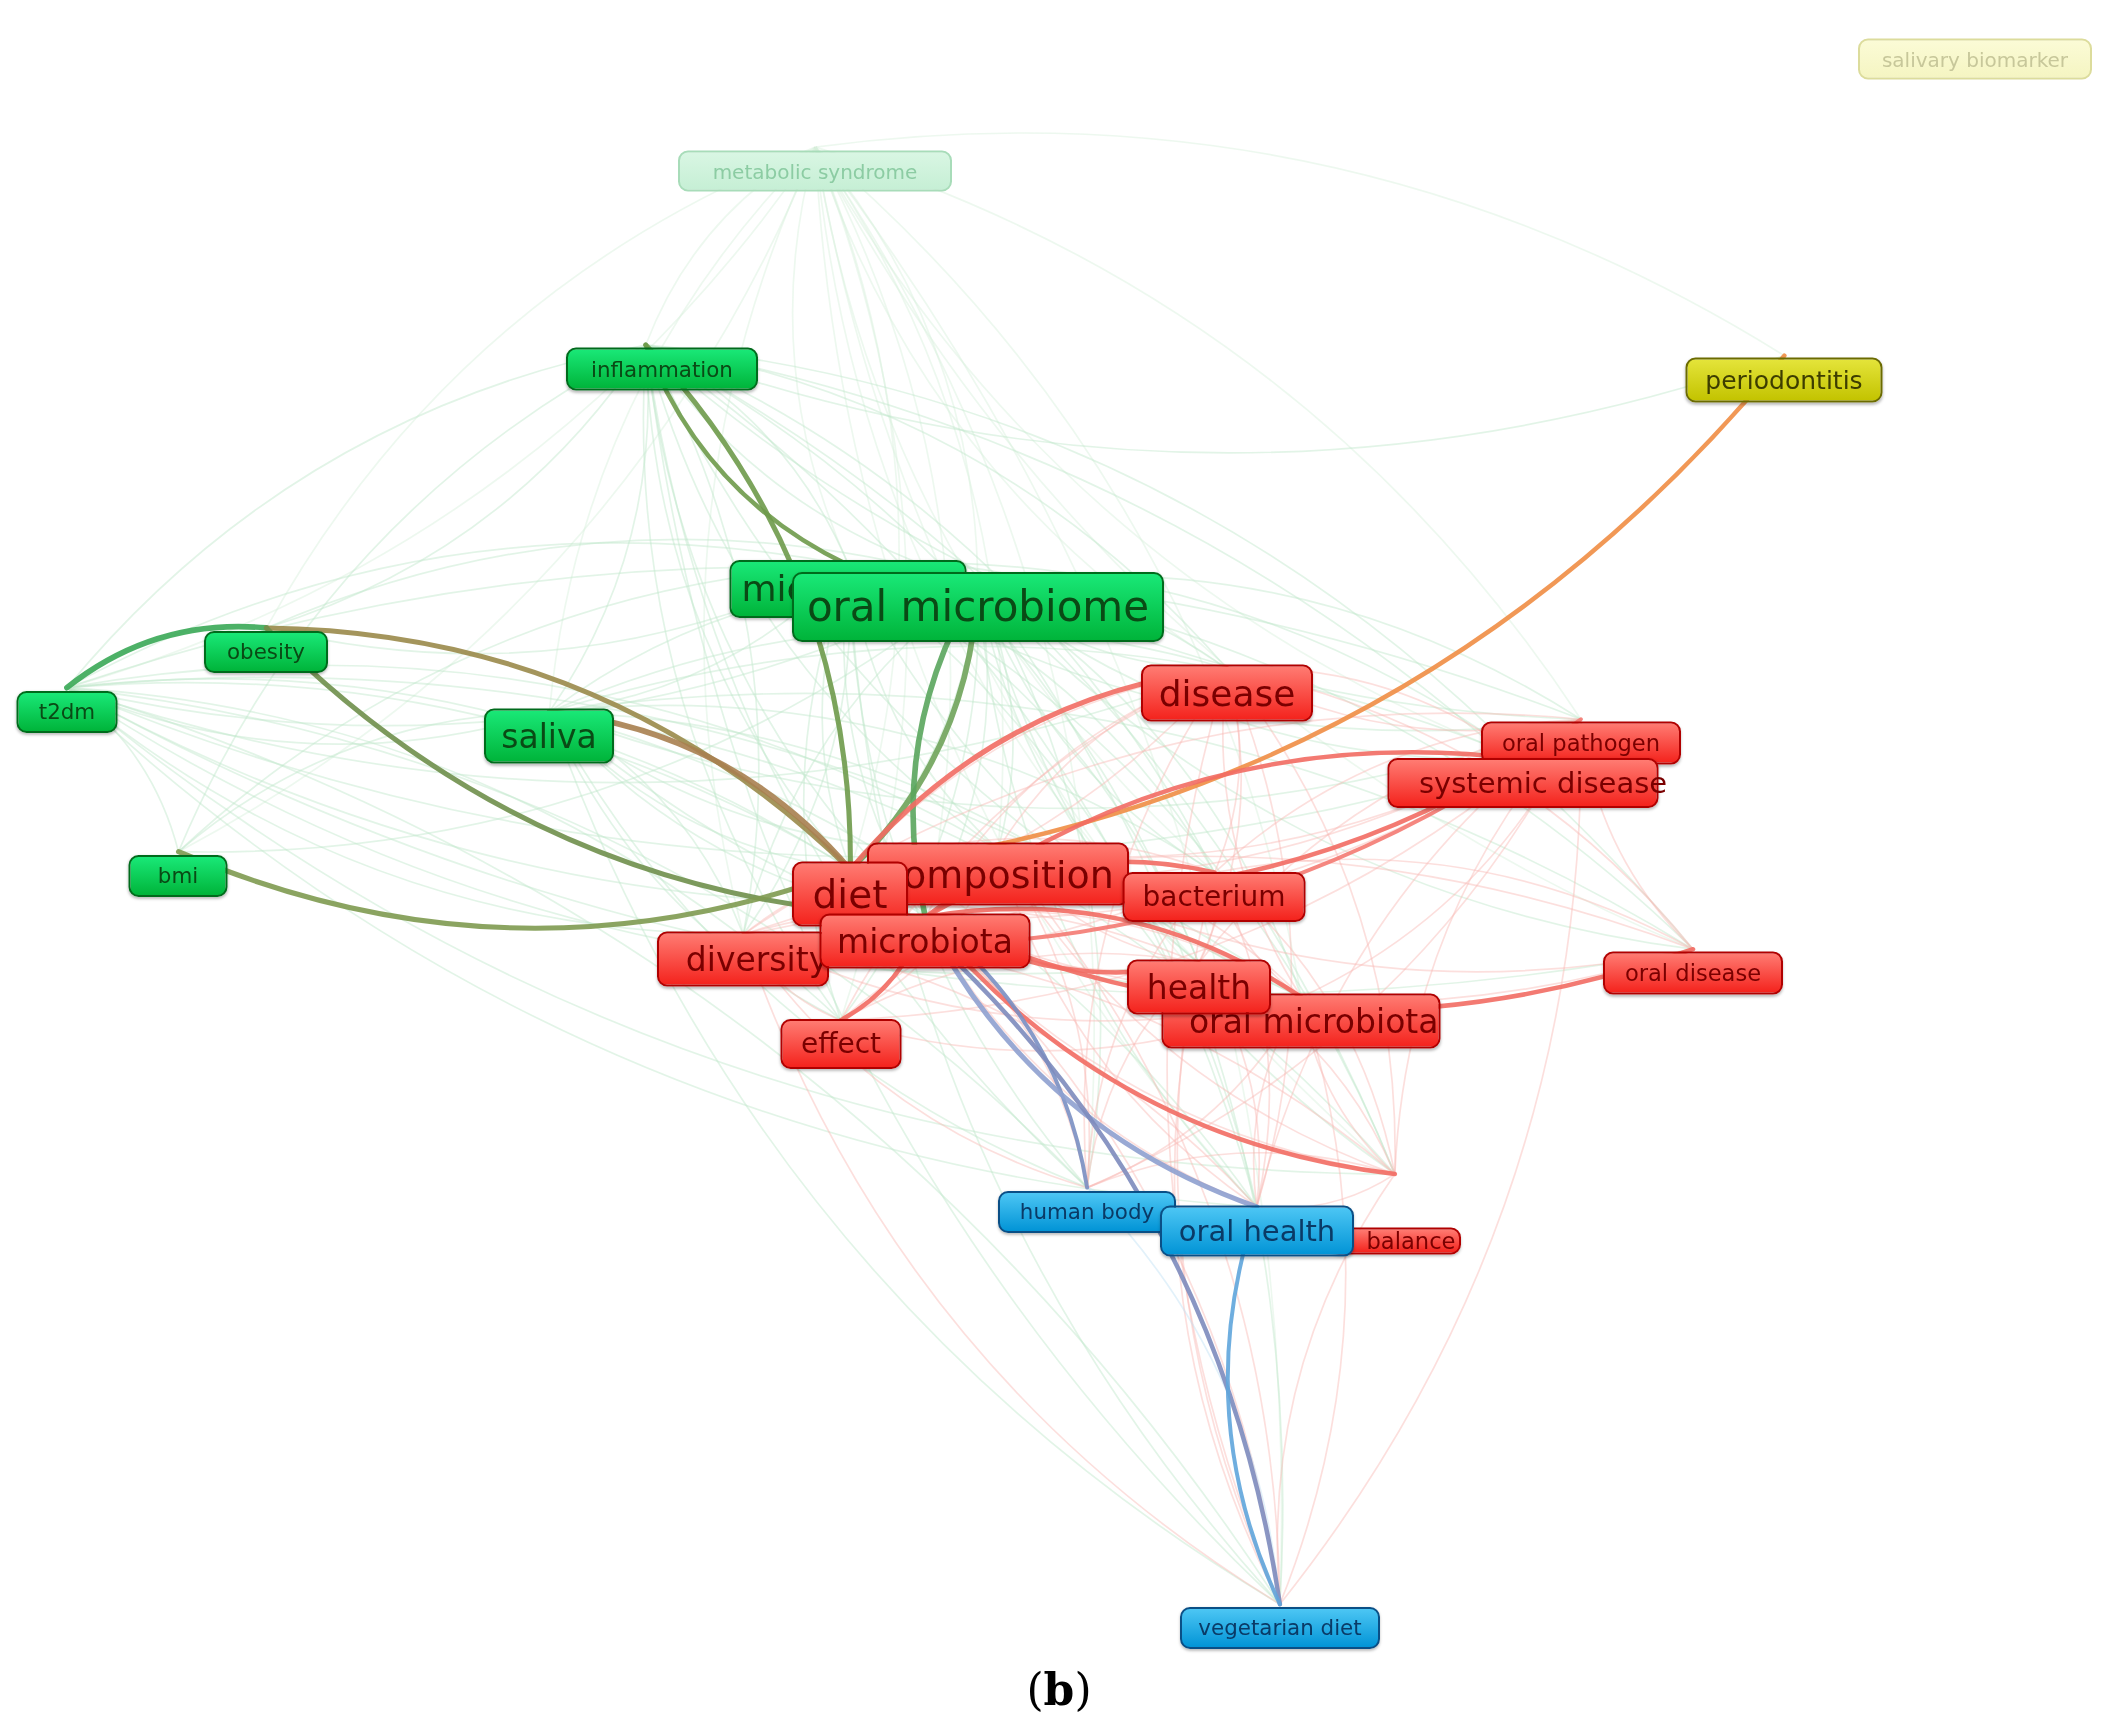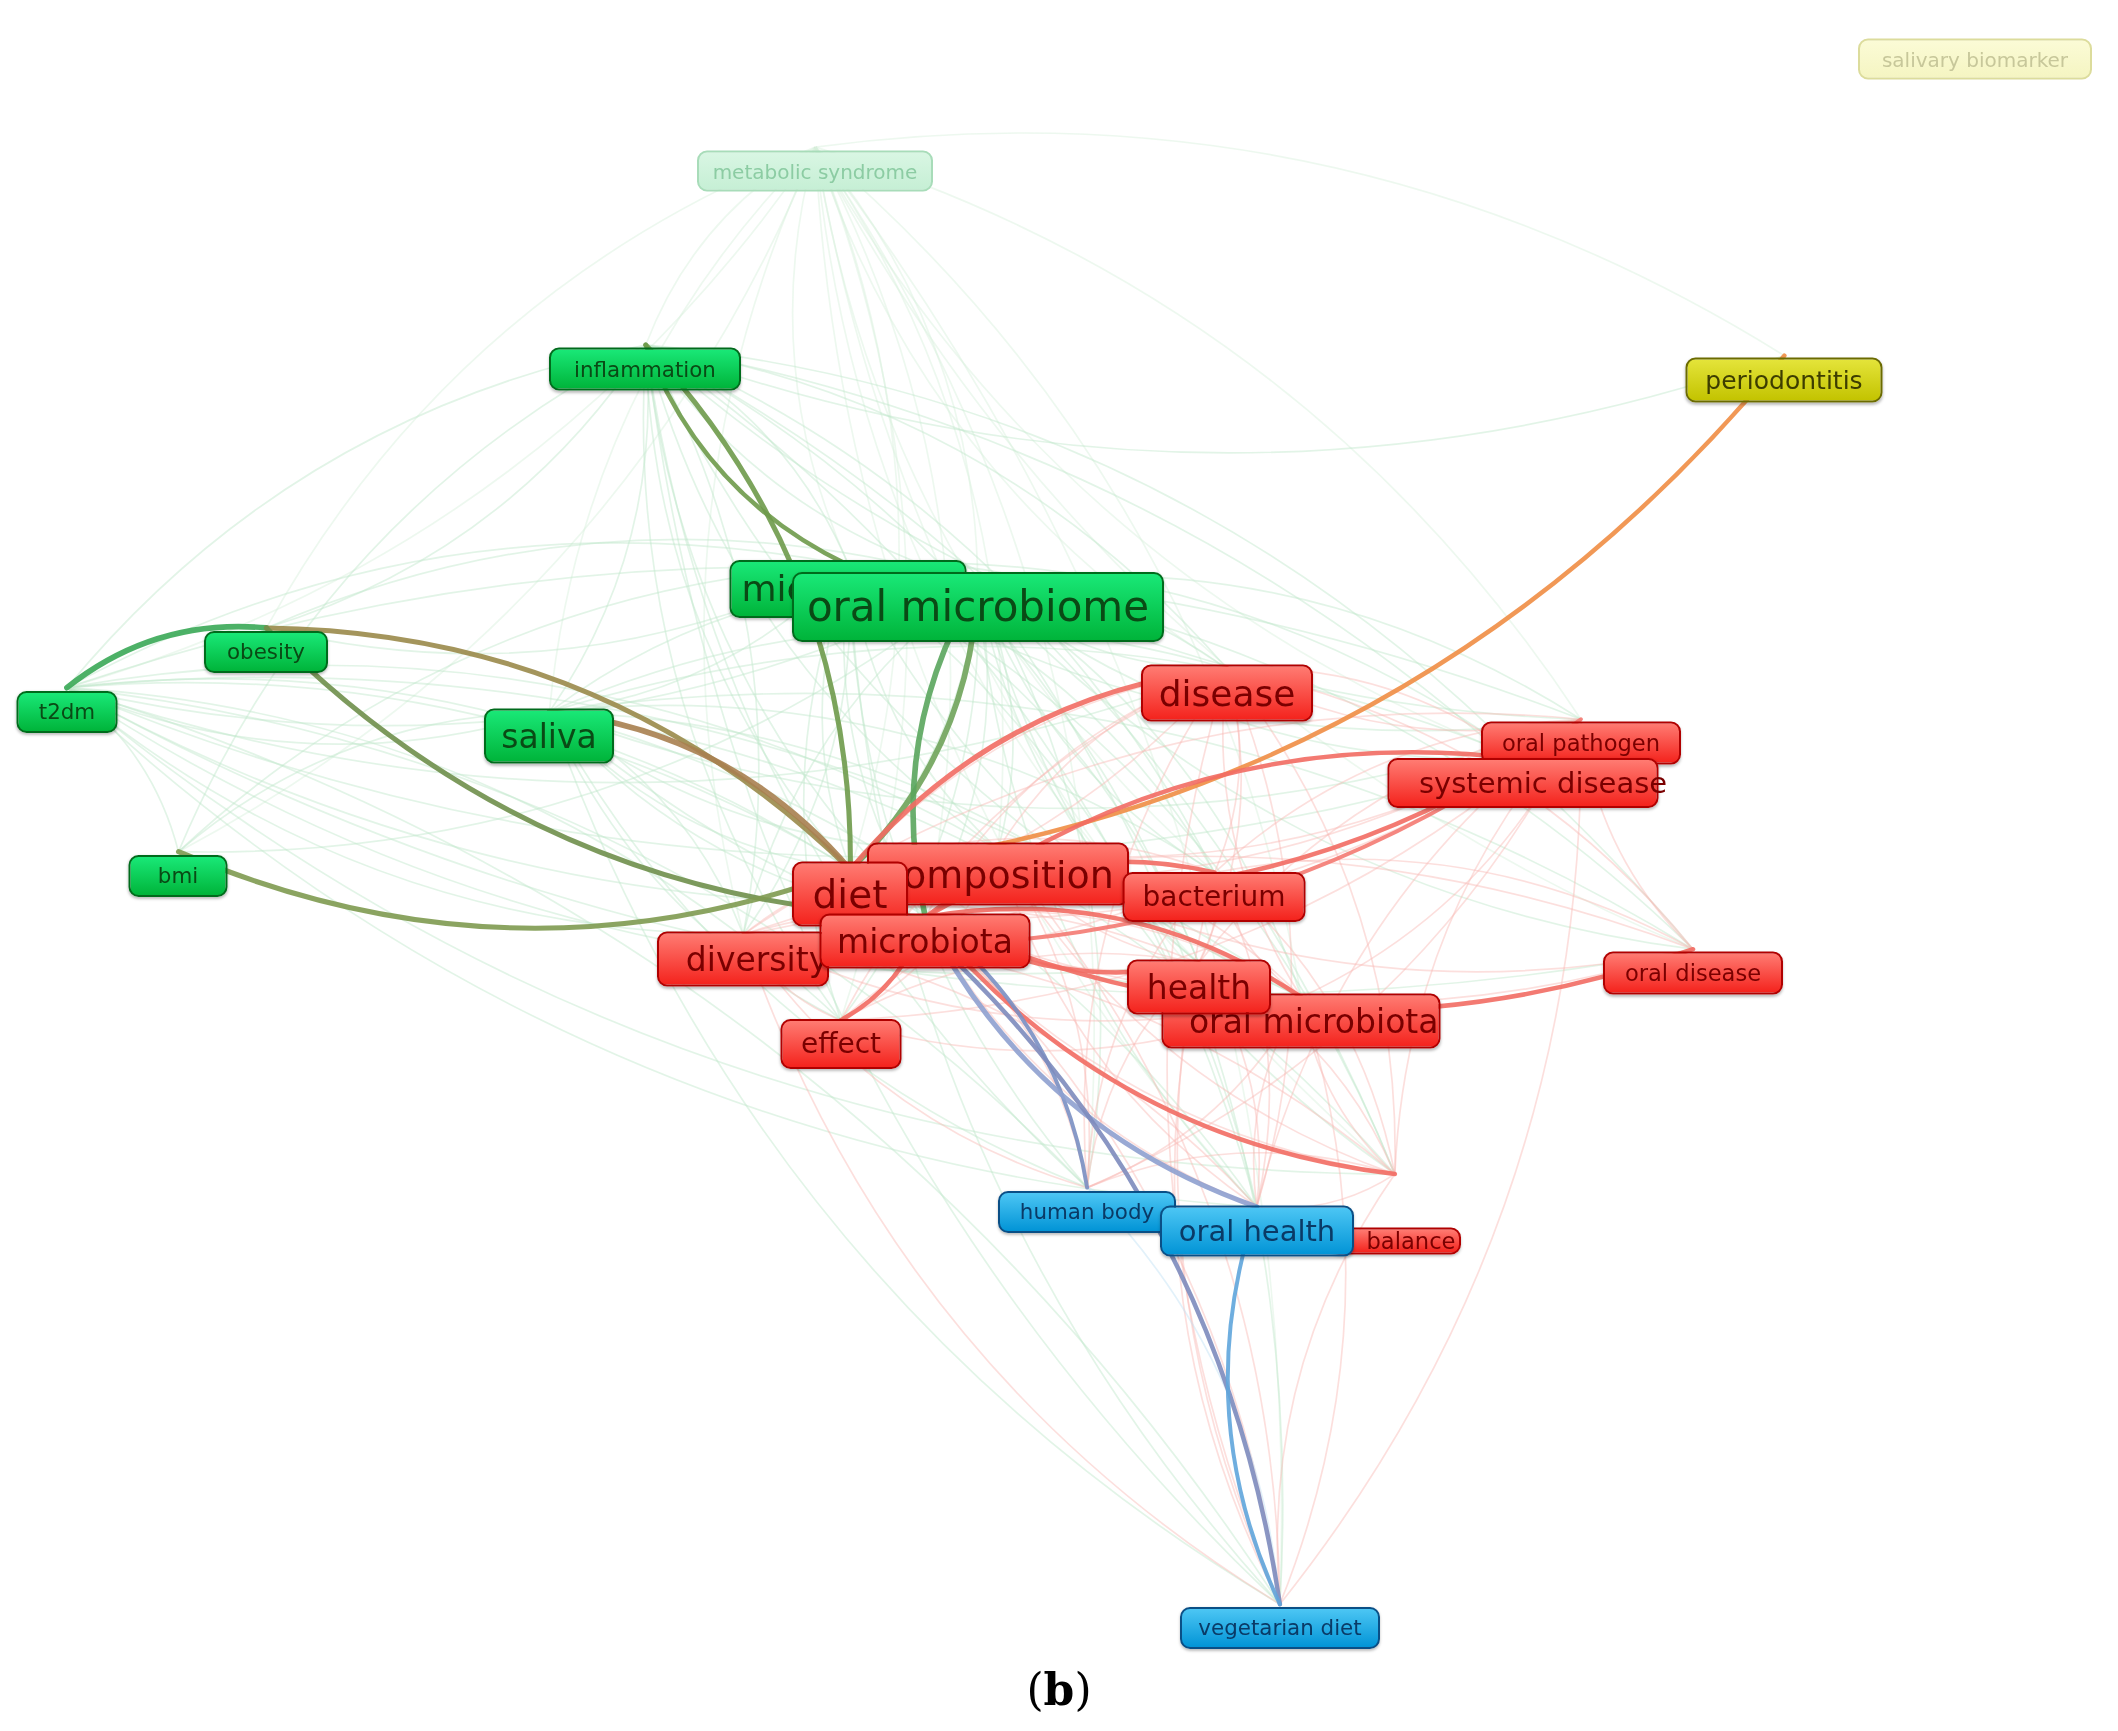--- a/index.html
+++ b/index.html
@@ -249,24 +249,24 @@
       <path d="M1928,2107 Q1880.5,1809.6 1641,1627" fill="none" stroke="#7a8fc2" stroke-width="7" stroke-opacity="0.9" stroke-linecap="round"></path>
       <path d="M2229,2141 Q1832.2,2001.6 1641,1627" fill="none" stroke="#8ea0cf" stroke-width="9" stroke-opacity="0.9" stroke-linecap="round"></path>
       <path d="M2270,2846 Q2149.6,2042.1 1508,1543" fill="none" stroke="#7d8bbd" stroke-width="8" stroke-opacity="0.9" stroke-linecap="round"></path>
       <path d="M2270,2846 Q2108.5,2501.7 2229,2141" fill="none" stroke="#5fa5dc" stroke-width="7" stroke-opacity="0.9" stroke-linecap="round"></path>
       <path d="M1145,612 Q1246.8,879.5 1505,1003" fill="none" stroke="#6e9a4a" stroke-width="8" stroke-opacity="0.9" stroke-linecap="round"></path>
     </svg>
   <div id="nodes">
       <div class="node" style="left: 1975px; top: 35px; width: 234px; height: 41px; font-size: 20px; background: linear-gradient(rgb(251, 251, 214), rgb(245, 245, 194)); border-color: rgb(220, 220, 156); color: rgb(199, 199, 154); box-shadow: none;">
         <span>salivary biomarker</span>
       </div>
-      <div class="node" style="left: 815px; top: 147px; width: 236px; height: 41px; font-size: 20px; background: linear-gradient(rgb(217, 246, 227), rgb(198, 239, 213)); border-color: rgb(168, 220, 185); color: rgb(140, 204, 163); box-shadow: none;">
+      <div class="node" style="left: 815px; top: 147px; width: 274px; height: 41px; font-size: 20px; background: linear-gradient(rgb(217, 246, 227), rgb(198, 239, 213)); border-color: rgb(168, 220, 185); color: rgb(140, 204, 163); box-shadow: none;">
         <span>metabolic syndrome</span>
       </div>
-      <div class="node" style="left: 645px; top: 345px; width: 192px; height: 43px; font-size: 21.4px; background: linear-gradient(rgb(25, 232, 119), rgb(0, 180, 58)); border-color: rgb(0, 107, 28); color: rgb(10, 74, 21);">
+      <div class="node" style="left: 662px; top: 345px; width: 192px; height: 43px; font-size: 21.4px; background: linear-gradient(rgb(25, 232, 119), rgb(0, 180, 58)); border-color: rgb(0, 107, 28); color: rgb(10, 74, 21);">
         <span>inflammation</span>
       </div>
       <div class="node" style="left: 1784px; top: 356px; width: 197px; height: 45px; font-size: 25px; background: linear-gradient(rgb(228, 228, 58), rgb(195, 195, 0)); border-color: rgb(107, 107, 0); color: rgb(61, 61, 0);">
         <span>periodontitis</span>
       </div>
       <div class="node" style="left: 848px; top: 565px; width: 237px; height: 58px; font-size: 36px; background: linear-gradient(rgb(25, 232, 119), rgb(0, 180, 58)); border-color: rgb(0, 107, 28); color: rgb(10, 74, 21);">
         <span>microbiome</span>
       </div>
       <div class="node" style="left: 978px; top: 583px; width: 372px; height: 70px; font-size: 42px; background: linear-gradient(rgb(25, 232, 119), rgb(0, 180, 58)); border-color: rgb(0, 107, 28); color: rgb(10, 74, 21);">
         <span>oral microbiome</span>

